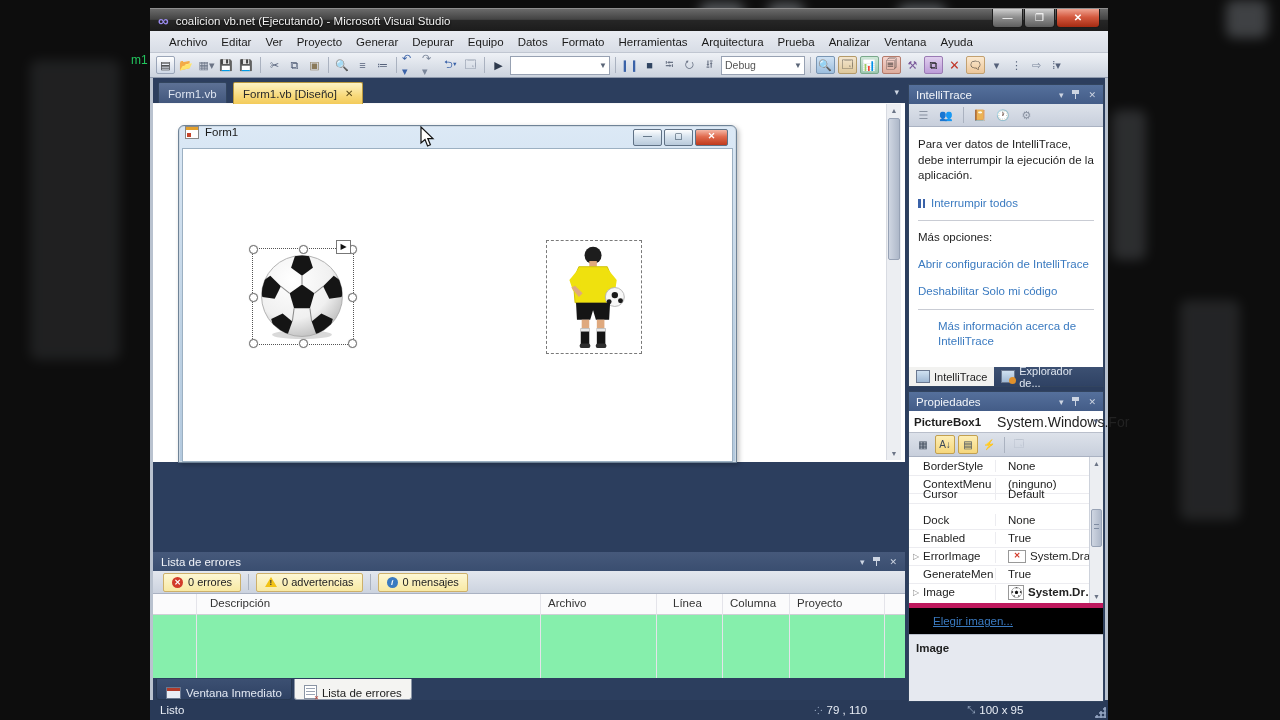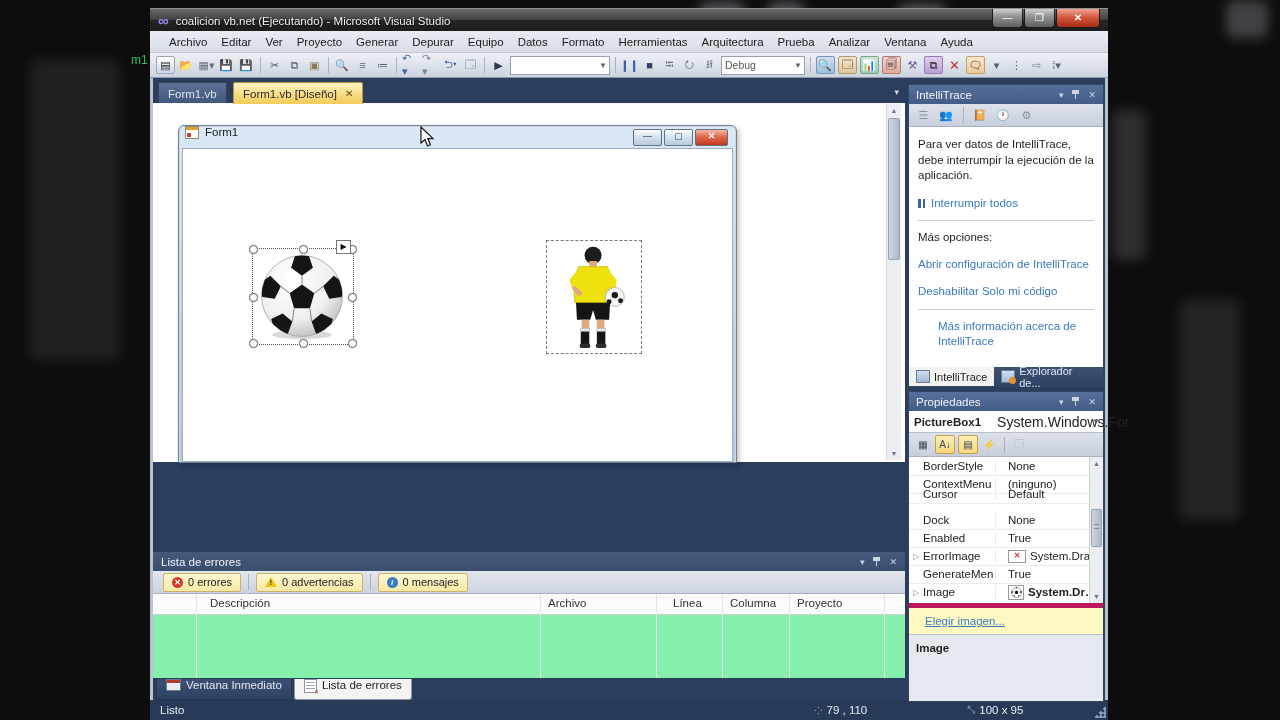--- a/index.html
+++ b/index.html
@@ -87,21 +87,21 @@
   .ic-err{width:11px;height:11px;border-radius:50%;background:#d23b2a;color:#fff;font-size:8px;font-weight:bold;text-align:center;line-height:11px;}
   .ic-warn{width:0;height:0;border-left:6px solid transparent;border-right:6px solid transparent;border-bottom:10px solid #f2c214;position:relative;}
   .ic-warn:after{content:"!";position:absolute;left:-1.5px;top:1px;font-size:8px;color:#333;font-weight:bold;}
   .ic-info{width:11px;height:11px;border-radius:50%;background:#3a7ac0;color:#fff;font-size:8px;font-style:italic;font-weight:bold;text-align:center;line-height:11px;}
   .el-grid{left:153px;top:594px;width:752px;height:84px;background:#86efac;}
   .el-head{position:absolute;left:0;top:0;width:100%;height:20px;background:#fbfbfc;border-bottom:1px solid #cfcfd6;}
   .el-head span{position:absolute;top:3px;color:#333;font-size:11.5px;}
   .colline{position:absolute;top:0;bottom:0;width:1px;background:#e4e4ea;}
   
   .btabs{left:153px;top:679px;width:752px;height:21px;display:flex;gap:2px;padding-left:3px;}
-  .btab{display:flex;align-items:flex-start;gap:5px;height:20px;padding:0 9px;font-size:11.5px;border-radius:0 0 3px 3px;}
+  .btab{display:flex;align-items:flex-end;gap:5px;height:20px;padding:0 9px;font-size:11.5px;border-radius:0 0 3px 3px;}
   .btab.dark{background:linear-gradient(#3c5072,#2f4264);color:#e2e8f2;border:1px solid #263751;border-top:none;}
   .btab.light{background:#f4f4f2;color:#222;border:1px solid #8d97a8;border-top:none;}
   .mini-win{width:13px;height:10px;background:#e8edf5;border:1px solid #6a7890;position:relative;}
   .mini-win:before{content:"";position:absolute;left:0;top:0;right:0;height:3px;background:#b03a2a;}
   .mini-list{width:11px;height:12px;background:#fff;border:1px solid #8a94a4;position:relative;}
   .mini-list:before{content:"";position:absolute;left:1px;top:2px;right:1px;height:1px;background:#9aa4b4;box-shadow:0 3px #9aa4b4,0 6px #9aa4b4;}
   .mini-list:after{content:"✕";position:absolute;right:-3px;bottom:-3px;font-size:6px;color:#c0392b;}
   .statusbar{left:150px;top:700px;width:958px;height:20px;background:#293a58;color:#e8edf5;
     display:flex;align-items:center;padding:0 10px;box-sizing:border-box;font-size:11.5px;}
   .st-ic{color:#9fb0c8;font-size:10px;margin-right:4px;}
@@ -132,21 +132,21 @@
   .pr-toolbar{height:23px;background:linear-gradient(#dde2ea,#c8cfdc);display:flex;align-items:center;gap:3px;padding-left:5px;border-bottom:1px solid #aab2c2;}
   .pbi{width:18px;height:17px;display:inline-flex;align-items:center;justify-content:center;font-size:10px;color:#3c4858;border-radius:2px;}
   .pbi.sel{background:linear-gradient(#fdeeb5,#f6d77c);border:1px solid #c2a050;}
   .pgrid{position:relative;height:146px;background:#fff;border-bottom:5px solid #be185d;overflow:hidden;}
   .prow{position:absolute;left:0;width:100%;height:18px;border-bottom:1px solid #ececf0;display:flex;align-items:center;}
   .pexp{width:14px;text-align:center;color:#8a8a8a;font-size:8px;}
   .pname{width:72px;font-size:11.5px;color:#222;overflow:hidden;white-space:nowrap;}
   .pval{flex:1;font-size:11.5px;color:#222;border-left:1px solid #ececf0;padding-left:12px;display:flex;align-items:center;gap:4px;overflow:hidden;white-space:nowrap;}
   .thumb-errimg{width:16px;height:11px;background:#fff;border:1px solid #999;color:#d23b2a;font-size:8px;font-weight:bold;text-align:center;line-height:10px;flex:none;}
   .thumb-ball{width:14px;height:13px;background:#fff;border:1px solid #999;flex:none;display:flex;align-items:center;justify-content:center;}
-  .pr-link-row{height:26px;background:#fef9c3;border-bottom:1px solid #b9bfcb;display:flex;align-items:center;padding-left:16px;text-decoration:underline;}
+  .pr-link-row{height:26px;background:#000000;border-bottom:1px solid #b9bfcb;display:flex;align-items:center;padding-left:24px;text-decoration:underline;}
   .pr-desc{padding:6px 7px;font-size:11.5px;color:#1e1e1e;line-height:1.3;}
   .grip{position:absolute;right:2px;bottom:2px;width:12px;height:12px;
     background:radial-gradient(circle 1.5px at 3px 11px,#8fa0bd 1.5px,transparent 2px),
                radial-gradient(circle 1.5px at 7px 7px,#8fa0bd 1.5px,transparent 2px),
                radial-gradient(circle 1.5px at 11px 3px,#8fa0bd 1.5px,transparent 2px),
                radial-gradient(circle 1.5px at 7px 11px,#8fa0bd 1.5px,transparent 2px),
                radial-gradient(circle 1.5px at 11px 7px,#8fa0bd 1.5px,transparent 2px),
                radial-gradient(circle 1.5px at 11px 11px,#8fa0bd 1.5px,transparent 2px);}
 </style>
 </head>

